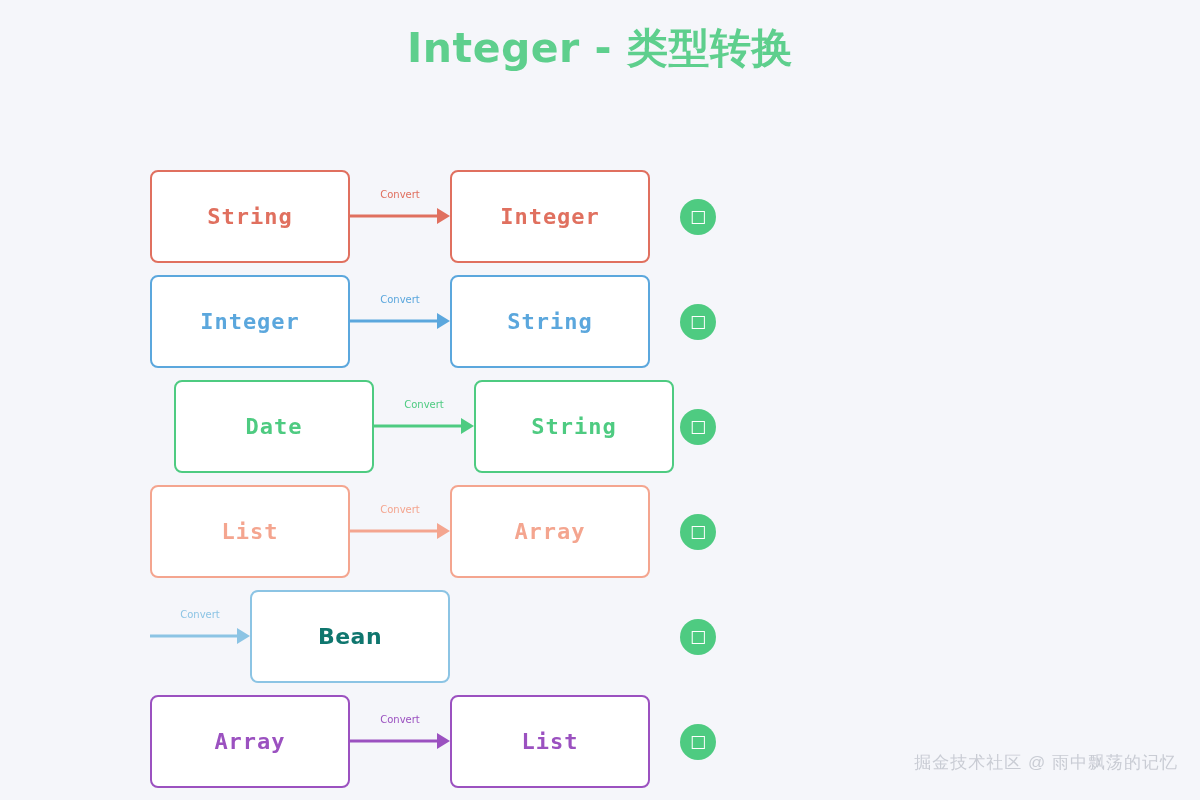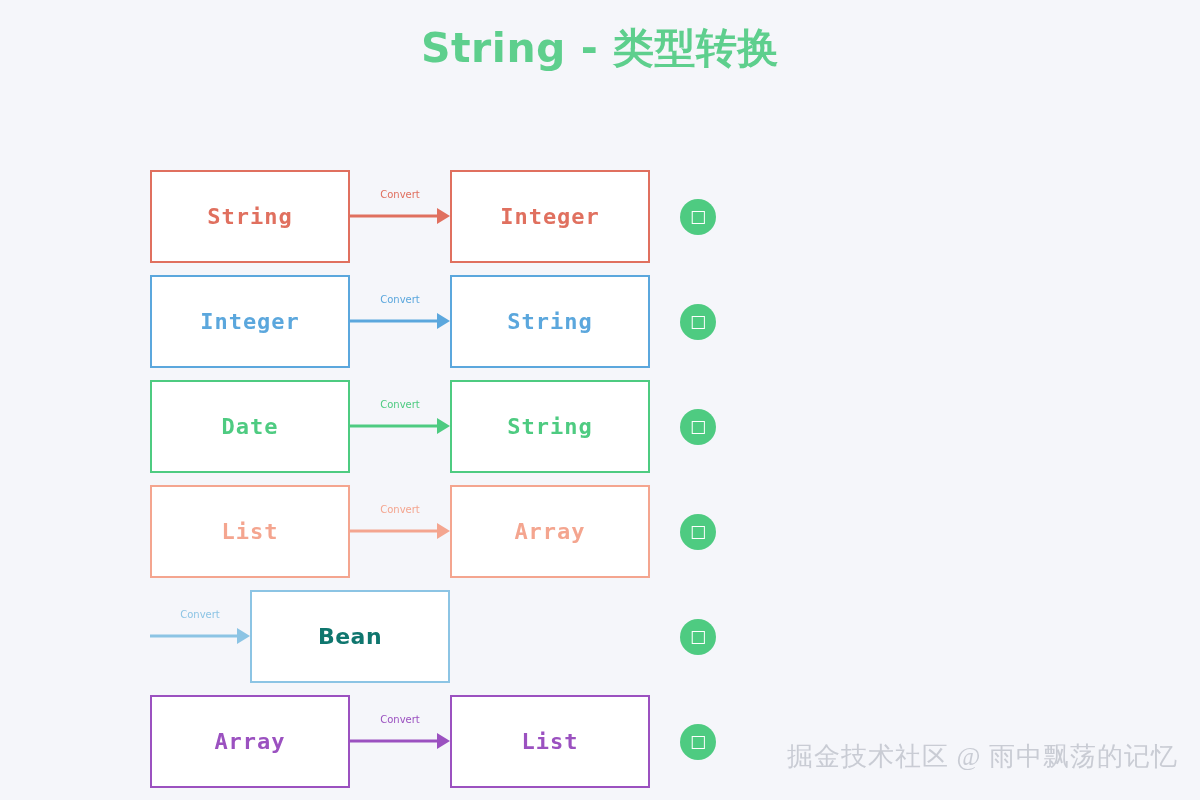--- a/index.html
+++ b/index.html
@@ -47,21 +47,21 @@
     margin-bottom: 12px;
     display: flex;
     align-items: center;
   }
 
   .node {
     width: 200px;
     height: 93px;
     background: #ffffff;
     border: 2px solid #cccccc;
-    border-radius: 0;
+    border-radius: 8px;
     display: flex;
     align-items: center;
     justify-content: center;
     flex: none;
   }
 
   .node-label {
     font-family: "DejaVu Sans Mono", "Liberation Mono", monospace;
     font-size: 22px;
     font-weight: 700;
@@ -134,32 +134,32 @@
     font-family: "DejaVu Sans", sans-serif;
     font-size: 17px;
     line-height: 1;
   }
 
   
   .watermark {
     position: absolute;
     right: 22px;
     bottom: 26px;
-    font-family: Liberation Serif, serif;
-    font-size: 26px;
+    font-family: Liberation Sans, sans-serif;
+    font-size: 17px;
     color: #c9ccd4;
     white-space: nowrap;
     letter-spacing: 1px;
   }
 </style>
 </head>
 <body style="background: rgb(245, 246, 250);">
 
 <div class="title-bar">
-  <div class="title" style="color: rgb(94, 207, 141);">String - 类型转换</div>
+  <div class="title" style="color: rgb(94, 207, 141);">Integer - 类型转换</div>
 </div>
 
 <div class="diagram" id="diagram">
     <div class="row">
       <div class="node" style="border-color: rgb(224, 112, 95);">
         <span class="node-label" style="color: rgb(224, 112, 95);">String</span>
       </div>
       <div class="connector">
         <span class="edge-label" style="color: rgb(224, 112, 95);">Convert</span>
         <span class="edge-line" style="background: rgb(224, 112, 95);"></span>
@@ -182,21 +182,21 @@
         <span class="edge-head" style="color: rgb(91, 167, 221);"></span>
       </div>
       <div class="node" style="border-color: rgb(91, 167, 221);">
         <span class="node-label" style="color: rgb(91, 167, 221);">String</span>
       </div>
       <div class="badge" style="background: rgb(78, 203, 129);">
         <span class="badge-glyph">□</span>
       </div>
     </div>
     <div class="row">
-      <div class="node" style="border-color: rgb(78, 203, 129);">
+      <div class="node" style="border-color: rgb(78, 203, 129); margin-left: 24px;">
         <span class="node-label" style="color: rgb(78, 203, 129);">Date</span>
       </div>
       <div class="connector">
         <span class="edge-label" style="color: rgb(78, 203, 129);">Convert</span>
         <span class="edge-line" style="background: rgb(78, 203, 129);"></span>
         <span class="edge-head" style="color: rgb(78, 203, 129);"></span>
       </div>
       <div class="node" style="border-color: rgb(78, 203, 129);">
         <span class="node-label" style="color: rgb(78, 203, 129);">String</span>
       </div>

